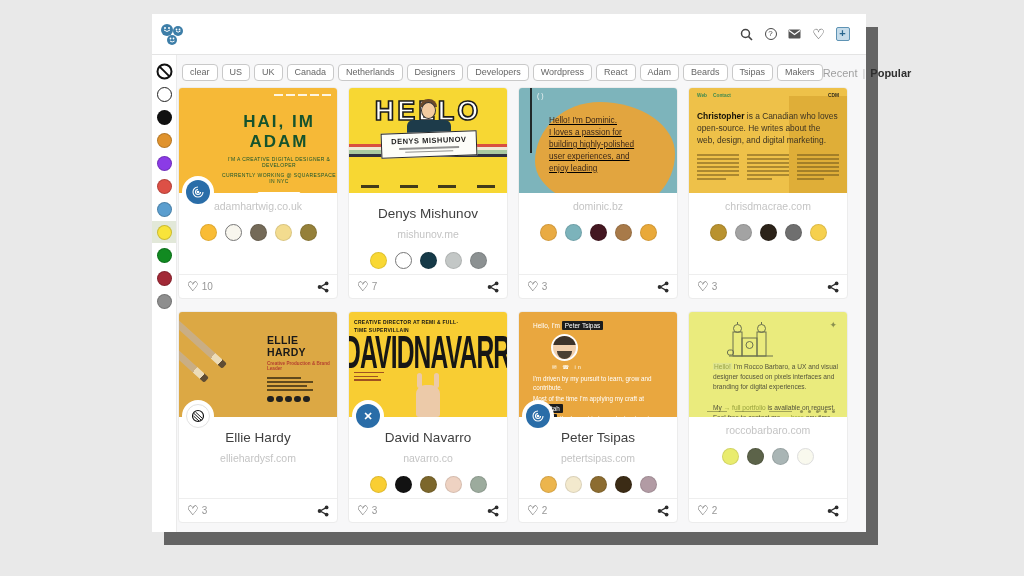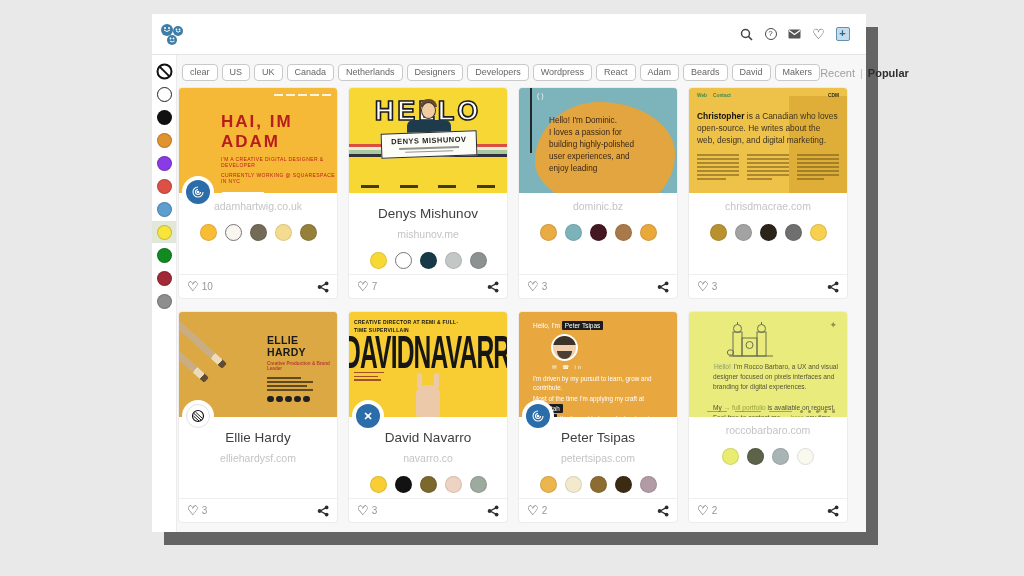--- a/index.html
+++ b/index.html
@@ -49,21 +49,21 @@
   .card-footer { position:absolute; left:0; right:0; bottom:0; height:24px; border-top:1px solid #eeeeee; display:flex; align-items:center; padding:0 8px; }
   .likes { display:flex; align-items:center; gap:3px; cursor:pointer; }
   .likes .h { font-size:13px; color:#2f2f2f; line-height:13px; }
   .likes .n { font-size:10px; color:#979797; }
   .share { margin-left:auto; cursor:pointer; display:flex; }
 
   
   .bar { background:rgba(40,30,10,0.55); height:1.5px; margin-bottom:2.5px; }
 
   
-  .t-adam { text-align:left; color:#b91c1c;padding-left:42px; }
+  .t-adam { text-align:center; color:#14532d;padding-left:42px; }
   .t-adam .nav { position:absolute; top:6px; right:6px; display:flex; gap:3px; }
   .t-adam .nav i { display:block; width:9px; height:1.5px; background:rgba(255,255,255,0.85); }
   .t-adam .title { margin-top:24px; font-size:17px; font-weight:700; letter-spacing:2px; }
   .t-adam .sub { font-size:5px; letter-spacing:0.4px; margin-top:4px; }
   .t-adam .btn { display:inline-block; margin-top:4px; font-size:4.5px; border:1px solid #fff; border-radius:2px; padding:1px 6px; }
   .t-adam .dots { display:flex; justify-content:center; gap:3px; margin-top:5px; }
   .t-adam .dots i { width:3px; height:3px; border-radius:50%; border:1px solid #fff; }
   .t-adam .dots i.f { background:#fff; }
 
   
@@ -243,21 +243,21 @@
           <span class="tag">US</span>
           <span class="tag">UK</span>
           <span class="tag">Canada</span>
           <span class="tag">Netherlands</span>
           <span class="tag">Designers</span>
           <span class="tag">Developers</span>
           <span class="tag">Wordpress</span>
           <span class="tag">React</span>
           <span class="tag">Adam</span>
           <span class="tag">Beards</span>
-          <span class="tag">David</span>
+          <span class="tag">Tsipas</span>
           <span class="tag">Makers</span>
         </div>
         <div class="sort">
           <span class="recent">Recent</span>
           <span class="div">|</span>
           <span class="popular">Popular</span>
         </div>
       </div>
 
       <div class="grid">
@@ -378,21 +378,21 @@
                   </g>
                 </svg>
               </div>
           </div>
         </div>
 
         <div class="card">
           <div class="thumb t-dom" style="background-color: rgb(125, 180, 187);">
             <div class="lmark"></div>
             <div class="paren">( )</div>
-            <div class="blob" style="background-color: rgb(226, 165, 63);">
+            <div class="blob" style="background-color: rgb(226, 165, 63); text-decoration: underline;">
               <div class="ln">Hello! I'm Dominic.</div>
               <div class="ln">I loves a passion for</div>
               <div class="ln">building highly-polished</div>
               <div class="ln">user experiences, and</div>
               <div class="ln">enjoy leading</div>
             </div>
           </div>
           <div class="card-url">dominic.bz</div>
           <div class="palette">
             <div class="dot" style="background-color: rgb(233, 171, 67);"></div>

